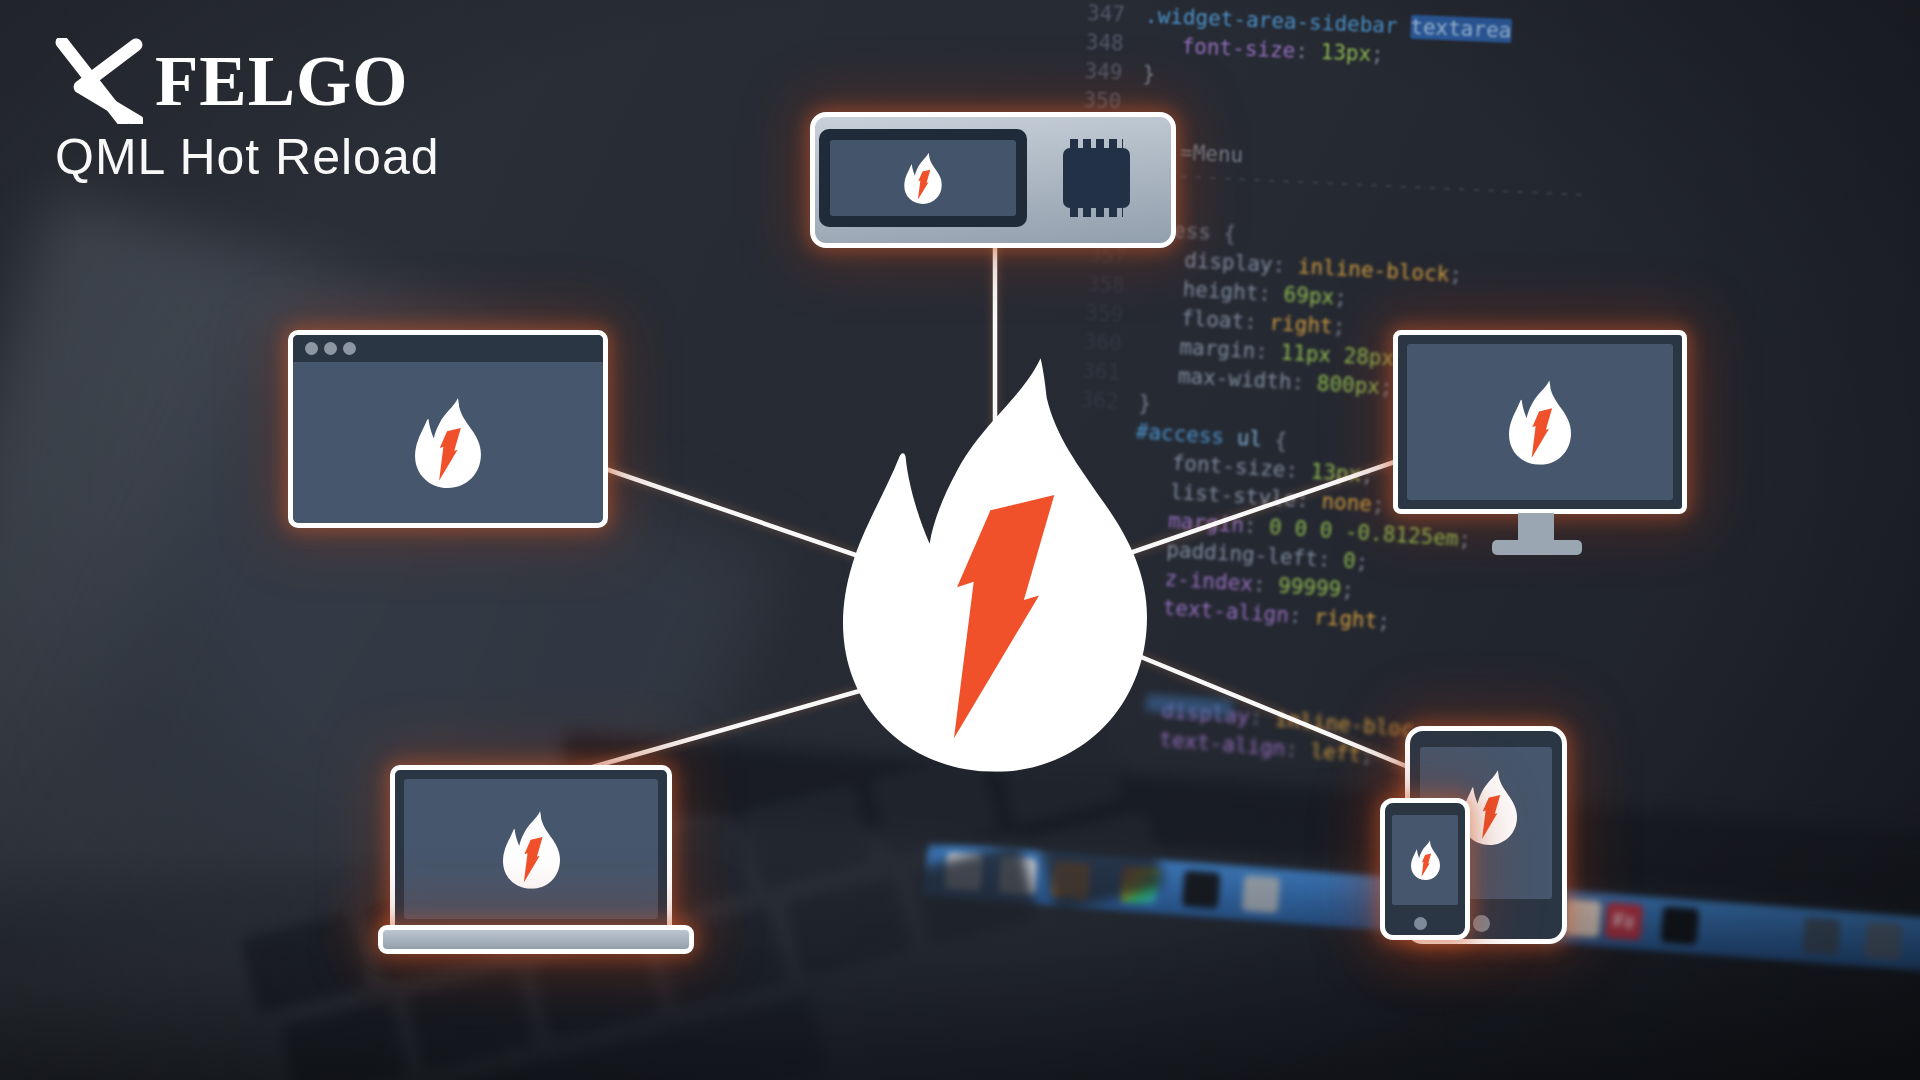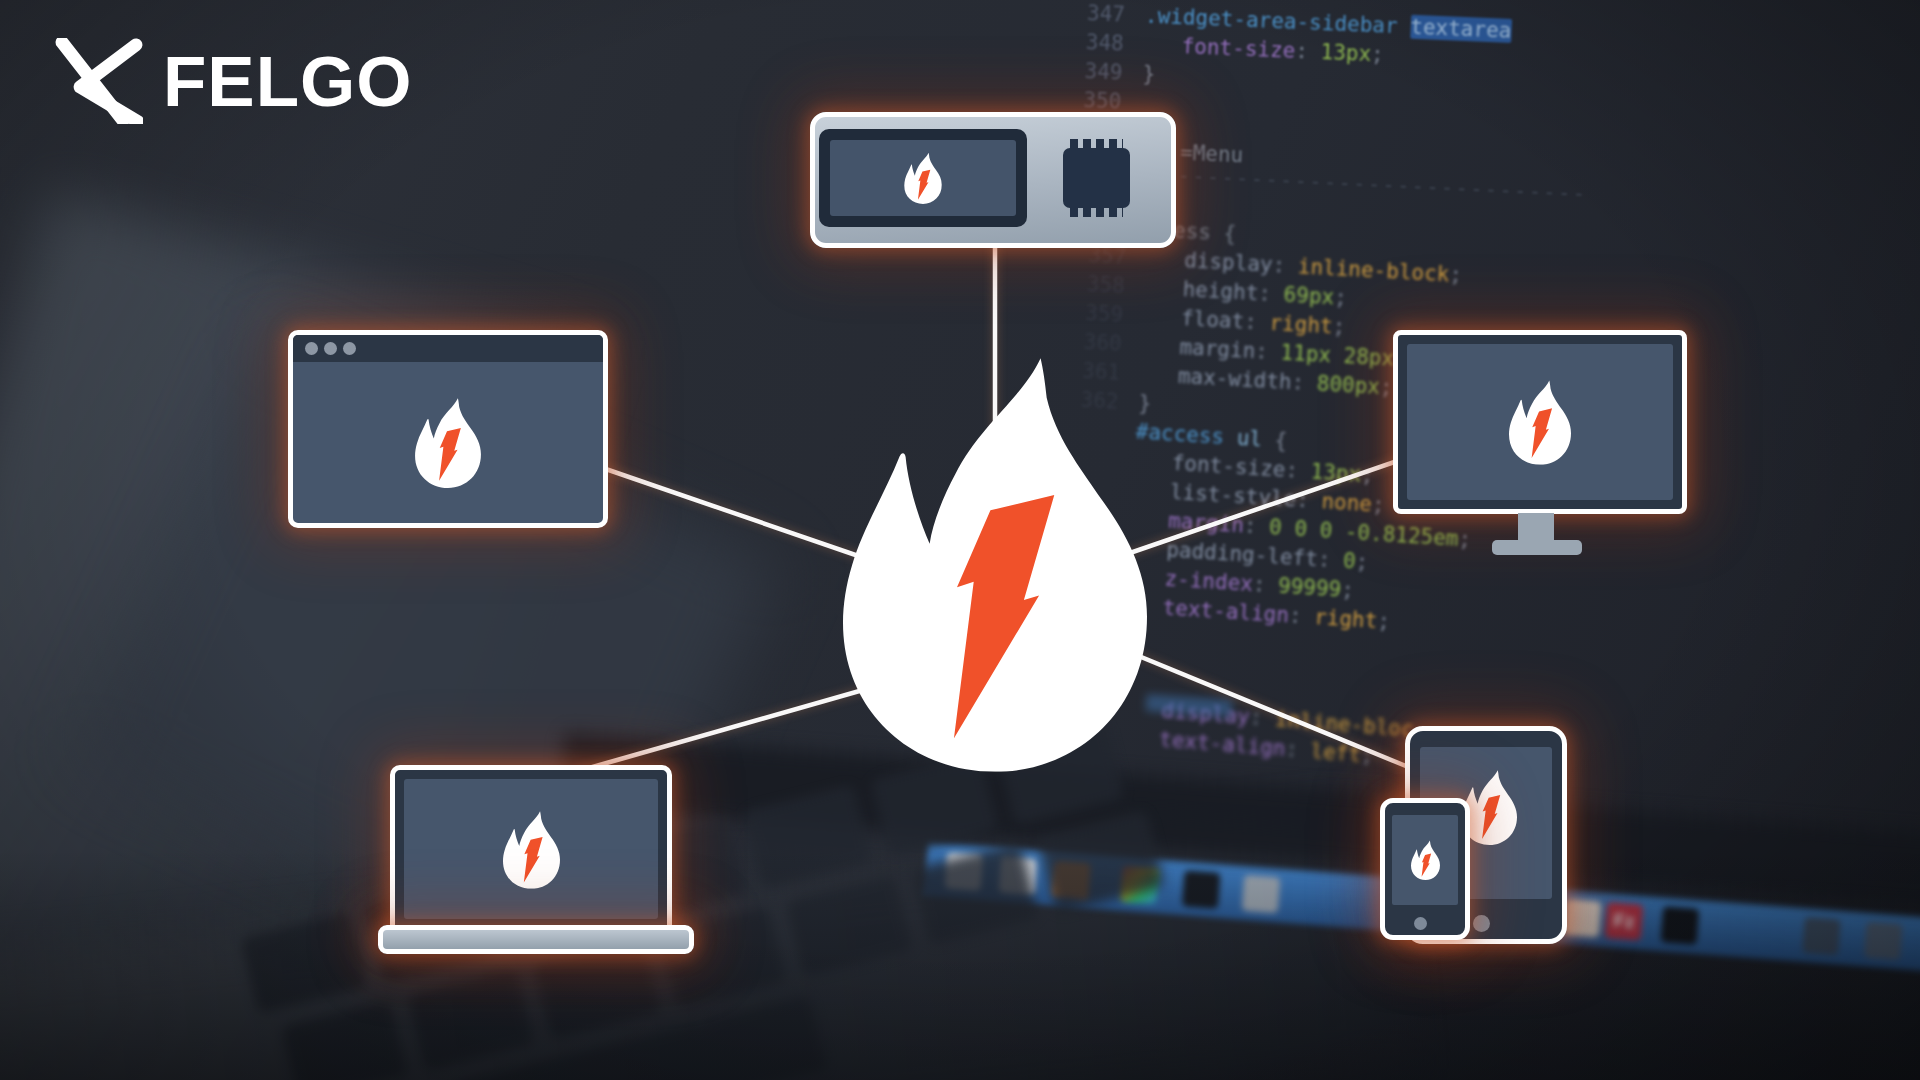--- a/index.html
+++ b/index.html
@@ -93,22 +93,22 @@
   .home-btn{position:absolute;border-radius:50%;background:#7e8a99;}
   .phone{left:1380px;top:798px;width:80px;height:132px;border-radius:13px;background:#2b3645;z-index:6;}
   .phone-scr{left:7px;top:12px;width:66px;height:90px;background:#46566c;border-radius:2px;
       display:flex;align-items:center;justify-content:center;}
 
   .flame{display:block;}
 
   
   .logo{left:55px;top:38px;z-index:9;}
   .logo-row{display:flex;align-items:center;}
-  .brand{color:#fff;font-weight:bold;font-size:71px;letter-spacing:1px;margin-left:20px;
-      font-family:Liberation Sans, sans-serif;}
+  .brand{color:#fff;font-weight:bold;font-size:71px;letter-spacing:1px;margin-left:12px;
+      font-family:Liberation Serif, serif;}
   .subtitle{color:#fff;font-weight:300;font-size:50px;letter-spacing:1px;margin-top:4px;opacity:.97;
       font-family:"Liberation Sans",sans-serif;}
 
   .z1{z-index:1;}.z2{z-index:2;}.z3{z-index:3;}
 </style>
 </head>
 <body>
 
 <div class="stage">
 
@@ -287,15 +287,16 @@
   </div>
 
   <div class="abs logo">
     <div class="logo-row">
       <svg width="88" height="86" viewBox="0 0 100 100">
         <path d="M 7 5 L 78 96" stroke="#fff" stroke-width="15" stroke-linecap="round" fill="none"></path>
         <path d="M 93 8 L 28 57 L 95 97" stroke="#fff" stroke-width="15" stroke-linecap="round" stroke-linejoin="round" fill="none"></path>
       </svg>
       <div class="brand">FELGO</div>
     </div>
+    <div class="subtitle">QML Hot Reload</div>
   </div>
 
 </div>
 
 </body></html>

